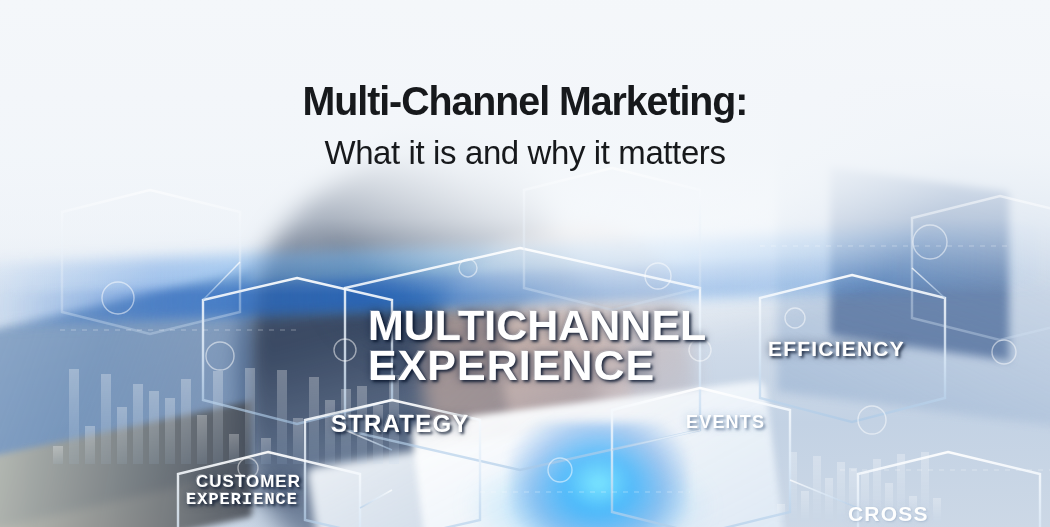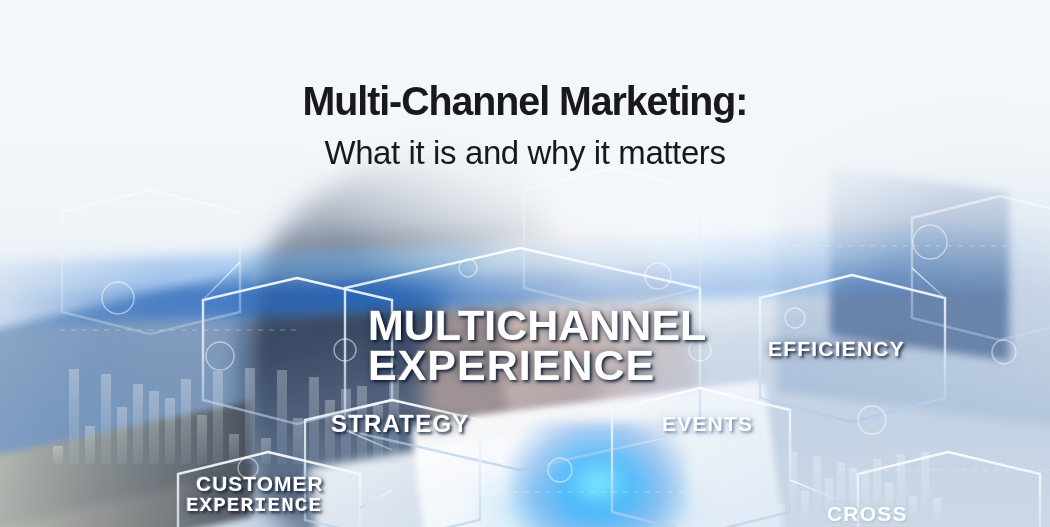--- a/index.html
+++ b/index.html
@@ -196,25 +196,25 @@
     font-size:43px;
     line-height:.94;
     letter-spacing:0px;
     text-align:left;
     font-weight:bold;
   }
   .hl-center .l2 { display:block; letter-spacing:1px; }
   .hl-internet   { left:203px; top:337px;  font-size:21px; letter-spacing:1.2px; }
   .hl-efficiency { left:768px; top:337px;  font-size:21px; letter-spacing:1.2px; }
   .hl-strategy   { left:331px; top:410px;  font-size:24px; letter-spacing:1.2px; }
-  .hl-events     { left:662px; top:412px;  font-size:21px; letter-spacing:1.2px;
+  .hl-events     { left:686px; top:412px;  font-size:18px; letter-spacing:1.2px;
                    text-shadow:2px 2px 3px rgba(40,70,110,.55), 0 0 8px rgba(120,160,200,.45); }
-  .hl-customer   { left:196px; top:473px;  font-size:21px; letter-spacing:1.0px; line-height:1.03; }
+  .hl-customer   { left:196px; top:473px;  font-size:17px; letter-spacing:1.0px; line-height:1.03; }
   .hl-customer .l2 { display:block; margin-left:-10px;font-family:Liberation Mono, monospace; }
-  .hl-cross      { left:827px; top:502px;  font-size:21px; letter-spacing:1.2px;
+  .hl-cross      { left:848px; top:502px;  font-size:21px; letter-spacing:1.2px;
                    color:#fdfefe;
                    text-shadow:1px 1px 2px rgba(150,170,195,.55), 0 0 6px rgba(190,205,225,.60); }
 
   
   .logo-wrap { position:absolute; left:49px; top:0px; width:86px; }
   .logo-mark {
     width:86px; height:64px;
     background:#4cb24c;
     display:flex; align-items:center; justify-content:center;
   }

